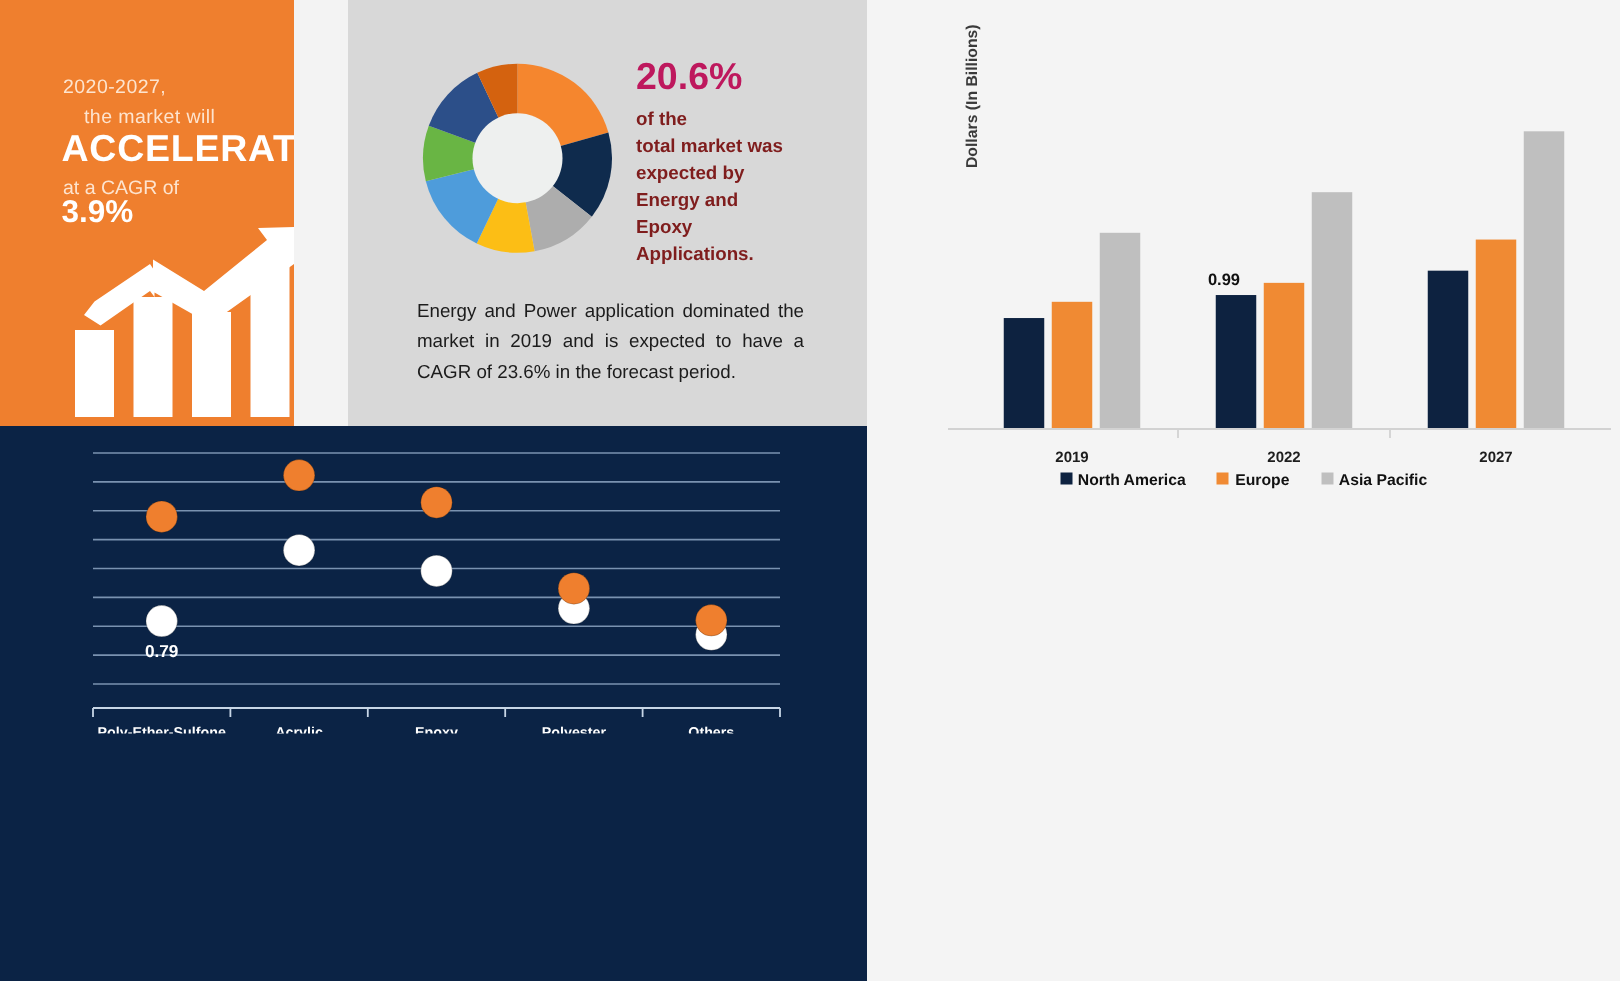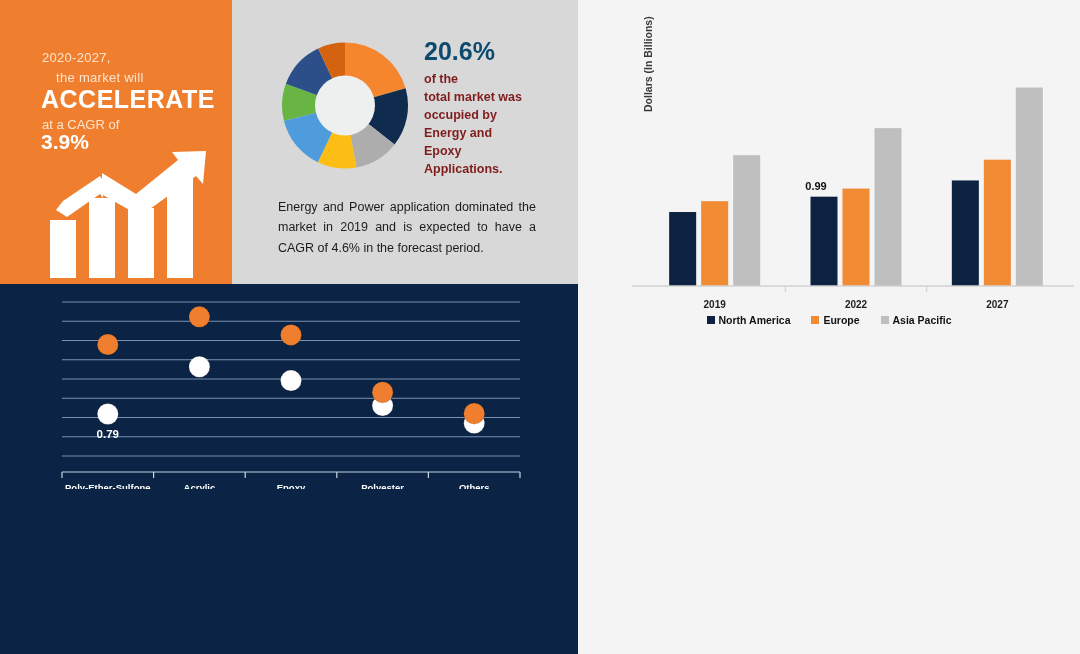--- a/index.html
+++ b/index.html
@@ -10,21 +10,21 @@
     overflow: hidden;
   }
   #page {
     position: relative;
     width: 1080px; height: 654px;
     background: #f3f3f3;
   }
 
   
   #orange-panel {
-    position:absolute; left:0; top:0; width:232px; height:284px;
+    position:absolute; left:0; top:0; width:196px; height:284px;
     background:#ef7f2e;
     overflow:hidden;
   }
   #orange-panel .line1 {
     position:absolute; left:42px; top:50px;
     font-size:13px; color:#fde4cf; letter-spacing:.3px;
   }
   #orange-panel .line2 {
     position:absolute; left:56px; top:70px;
     font-size:13px; color:#fde4cf; letter-spacing:.3px;
@@ -44,21 +44,21 @@
   #growth-graphic { position:absolute; left:48px; top:148px; width:175px; height:130px; }
 
   
   #grey-panel {
     position:absolute; left:232px; top:0; width:346px; height:284px;
     background:#d8d8d8;
   }
   #donut-wrap { position:absolute; left:48px; top:38px; width:130px; height:135px; }
   #pct-block { position:absolute; left:192px; top:38px; width:145px; }
   #pct-block .pct {
-    font-size:25px; font-weight:bold; color:#0c4a6e; line-height:1.1;
+    font-size:25px; font-weight:bold; color:#be185d; line-height:1.1;
     margin-bottom:4px;
   }
   #pct-block .pct-desc {
     font-size:12.5px; font-weight:bold; color:#7f1d1d; line-height:1.44;
   }
   #grey-note {
     position:absolute; left:46px; top:197px; width:258px;
     font-size:12.5px; color:#1c1c1c; line-height:1.62; text-align:justify;
   }
 
@@ -128,28 +128,28 @@
           <path d="M 65 65 L 38.17590463140041 7.9958956946407795 A 63 63 0 0 1 64.99999999999999 2 Z" fill="#d4620f"></path>
         </g>
       <circle cx="65" cy="65" r="30" fill="#eef0ef"></circle>
     </svg>
 
     <div id="pct-block">
       <div class="pct">20.6%</div>
       <div class="pct-desc">
         <div>of the</div>
         <div>total market was</div>
-        <div>occupied by</div>
+        <div>expected by</div>
         <div>Energy and</div>
         <div>Epoxy</div>
         <div>Applications.</div>
       </div>
     </div>
 
-    <div id="grey-note">Energy and Power application dominated the market in 2019 and is expected to have a CAGR of 4.6% in the forecast period.</div>
+    <div id="grey-note">Energy and Power application dominated the market in 2019 and is expected to have a CAGR of 23.6% in the forecast period.</div>
   </div>
 
   <div id="navy-panel">
 
     <svg id="dot-chart" viewBox="0 0 468 195">
       <g id="dot-grid">
           <line x1="4" y1="8" x2="462" y2="8" stroke="#9fb8d4" stroke-width="1.1" opacity="0.75"></line>
           <line x1="4" y1="27.25" x2="462" y2="27.25" stroke="#9fb8d4" stroke-width="1.1" opacity="0.75"></line>
           <line x1="4" y1="46.5" x2="462" y2="46.5" stroke="#9fb8d4" stroke-width="1.1" opacity="0.75"></line>
           <line x1="4" y1="65.75" x2="462" y2="65.75" stroke="#9fb8d4" stroke-width="1.1" opacity="0.75"></line>

